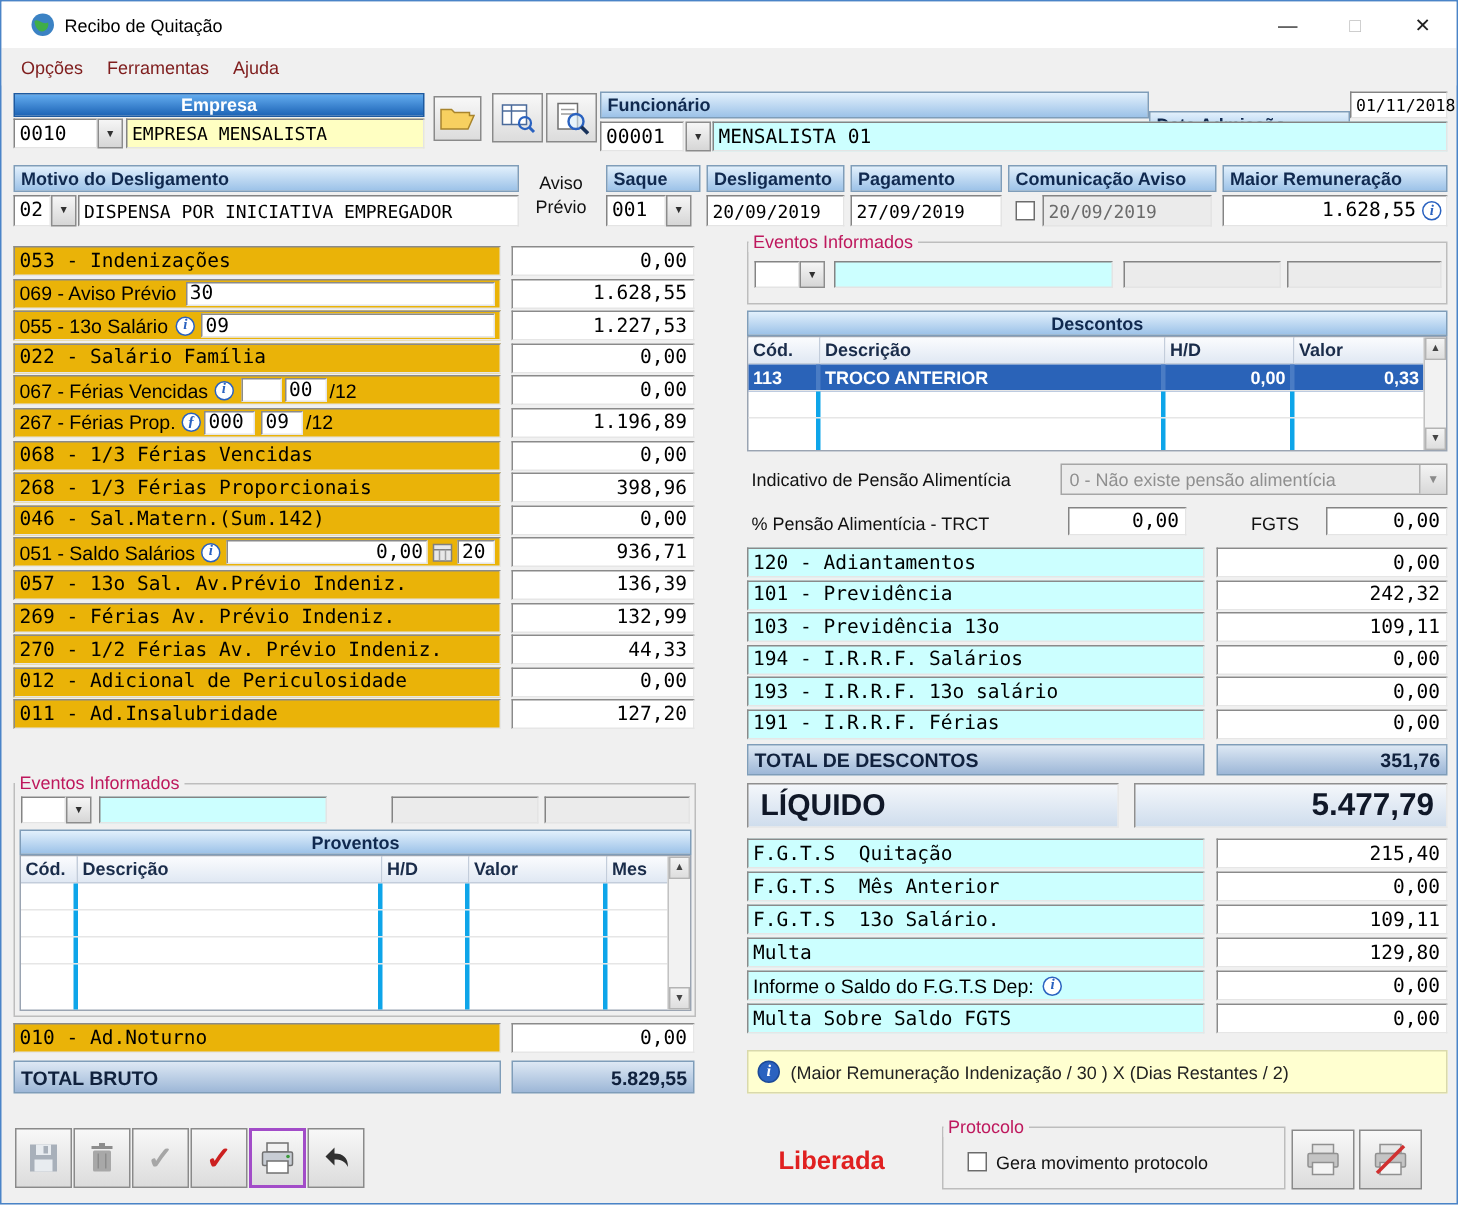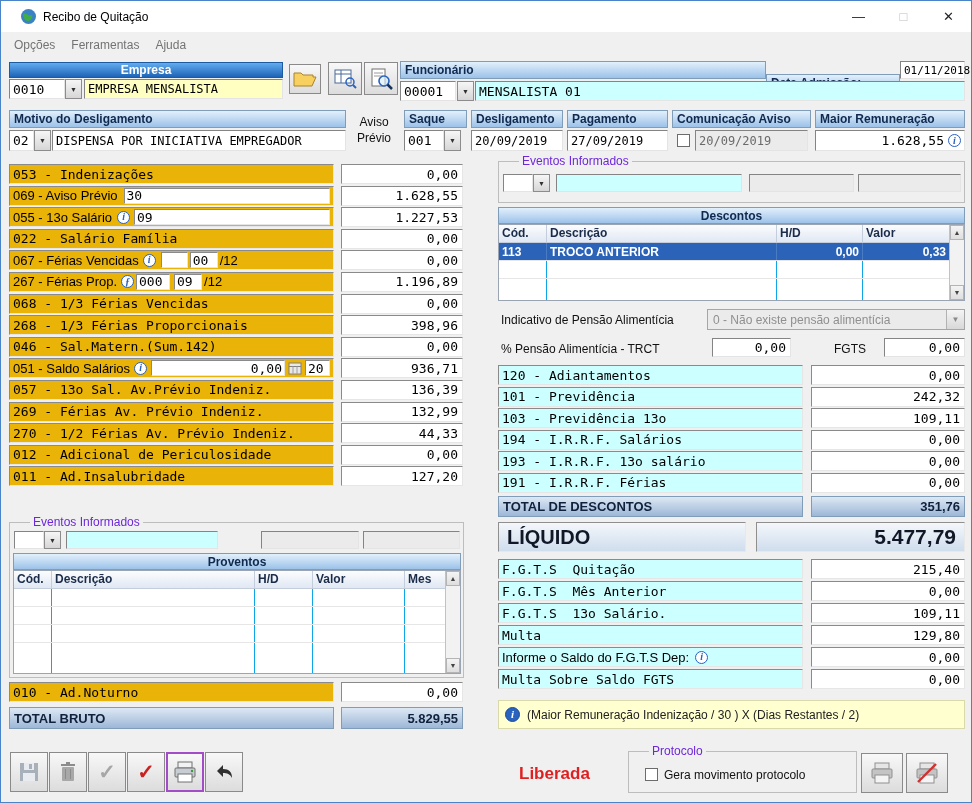--- a/index.html
+++ b/index.html
@@ -7,38 +7,38 @@
   .win { position:relative; width:972px; height:803px; background:#f0f0f0; border:1px solid #4a84c8; overflow:hidden; }
   .abs { position:absolute; }
 
   
   .titlebar { position:absolute; left:0; top:0; width:100%; height:31px; background:#ffffff; display:flex; align-items:center; padding-left:19px; }
   .title-text { font-size:12px; color:#000; margin-left:6px; }
   .capbtns { margin-left:auto; display:flex; height:31px; }
   .cap { width:45px; height:31px; display:flex; align-items:center; justify-content:center; font-size:13px; color:#222; }
   .cap.dis { color:#c0c0c0; }
   .menubar { position:absolute; left:0; top:31px; width:100%; height:25px; background:#f0f0f0; display:flex; align-items:center; padding-left:5px; }
-  .menu-item { font-size:12px; padding:4px 8px; color:#737373; }
+  .menu-item { font-size:12px; padding:4px 8px; color:#7f1d1d; }
 
   
   .hdr { background:linear-gradient(#e2f0fc,#9cc2e8); border:1px solid #7f9db9; font-weight:bold; font-size:12px; color:#10294f; display:flex; align-items:center; padding:0 4px; }
   .hdr.center { justify-content:center; }
   .hdr-emp { background:linear-gradient(#63acef,#1d64b6); color:#fff; justify-content:center; border-color:#1d5aa0; }
   .inset { background:#fff; border:1px solid; border-color:#848484 #e4e4e4 #e4e4e4 #848484; }
   .fld { display:flex; align-items:center; padding:0 3px; font-size:13px; }
   .mono { font-family:"DejaVu Sans Mono", monospace; }
   .num { justify-content:flex-end; padding-right:4px; }
   .cyanbg { background:#ccffff; }
   .yellowbg { background:#ffffc2; }
   .graybg { background:#ebebeb; }
   .spin { background:linear-gradient(#f6f6f6,#d6d6d6); border:1px solid #8c8c8c; display:flex; align-items:center; justify-content:center; font-size:7px; color:#303030; }
   .btn { background:linear-gradient(#f8f8f8,#dcdcdc); border:1px solid #8a8a8a; display:flex; align-items:center; justify-content:center; }
   .cb { width:13px; height:13px; background:#fff; border:1px solid #6c6c6c; }
   .grp { position:absolute; border:1px solid #bdbdbd; }
-  .grp-label { position:absolute; top:-8px; left:20px; background:#f0f0f0; font-size:12px; padding:0 3px; color:#6d28d9; }
+  .grp-label { position:absolute; top:-8px; left:0; background:#f0f0f0; font-size:12px; padding:0 3px; color:#be185d; }
 
   
   .vrow { display:flex; height:20px; margin-bottom:1.6px; }
   .vlab { width:325px; display:flex; align-items:center; padding:0 3px; font-family:"DejaVu Sans Mono",monospace; font-size:13px; background:#eab308; border:1px solid; border-color:#8a8a8a #e6e6e6 #e6e6e6 #8a8a8a; white-space:pre; }
   .vval { width:122px; margin-left:7px; display:flex; align-items:center; justify-content:flex-end; padding-right:4px; font-family:"DejaVu Sans Mono",monospace; font-size:13px; background:#fff; border:1px solid; border-color:#8a8a8a #e6e6e6 #e6e6e6 #8a8a8a; }
   .drow { display:flex; height:20px; margin-bottom:1.6px; }
   .dlab { width:305px; display:flex; align-items:center; padding:0 3px; font-family:"DejaVu Sans Mono",monospace; font-size:13px; background:#ccffff; border:1px solid; border-color:#8a8a8a #e6e6e6 #e6e6e6 #8a8a8a; white-space:pre; }
   .dval { width:154px; margin-left:8px; display:flex; align-items:center; justify-content:flex-end; padding-right:4px; font-family:"DejaVu Sans Mono",monospace; font-size:13px; background:#fff; border:1px solid; border-color:#8a8a8a #e6e6e6 #e6e6e6 #8a8a8a; }
   .mini { height:16px; background:#fff; border:1px solid; border-color:#8a8a8a #e6e6e6 #e6e6e6 #8a8a8a; font-family:"DejaVu Sans Mono",monospace; font-size:13px; display:flex; align-items:center; padding:0 2px; }
 
@@ -47,21 +47,21 @@
 
   .gradbar { background:linear-gradient(#dde8f4,#9db7d7); border:1px solid #7f9db9; font-weight:bold; font-size:13px; color:#10213d; display:flex; align-items:center; padding:0 4px; }
   .liquid { background:linear-gradient(#f4f7fb,#cfdded); border:1px solid; border-color:#8f8f8f #e8e8e8 #e8e8e8 #8f8f8f; display:flex; align-items:center; font-weight:bold; color:#101828; }
 
   
   .tbl { display:flex; background:#fff; border:1px solid #9aa4b2; }
   .tbl-main { flex:1; display:flex; flex-direction:column; }
   .throw { display:flex; height:18px; }
   .th { background:linear-gradient(#fbfcfe,#e0e8f3); border-right:1px solid #c3cddb; border-bottom:1px solid #c3cddb; font-size:12px; font-weight:bold; color:#1a2c4a; padding:1px 3px; overflow:hidden; }
   .tdrow { display:flex; height:18px; border-bottom:1px solid #e6e6e6; }
-  .td { border-right:1px solid #0ea5e9; font-size:12px; padding:1px 3px; display:flex; align-items:center; overflow:hidden; }
+  .td { border-right:3px solid #0ea5e9; font-size:12px; padding:1px 3px; display:flex; align-items:center; overflow:hidden; }
   .td.num { justify-content:flex-end; }
   .selrow { background:#2a63b8; }
   .selrow .td { color:#fff; font-weight:bold; border-right-color:#4a7cc4; }
   .sb { width:17px; background:#f2f2f2; border-left:1px solid #c2c2c2; display:flex; flex-direction:column; justify-content:space-between; }
   .sb-b { height:15px; background:linear-gradient(#f4f4f4,#dedede); border:1px solid #b4b4b4; font-size:7px; color:#444; display:flex; align-items:center; justify-content:center; }
 
   .combo { display:flex; align-items:center; border:1px solid #a6a6a6; background:#ebebeb; color:#8f8f8f; font-size:12px; padding-left:5px; }
   .combo-arrow { margin-left:auto; width:18px; height:100%; background:linear-gradient(#f4f4f4,#d8d8d8); border-left:1px solid #b2b2b2; display:flex; align-items:center; justify-content:center; font-size:8px; color:#8a8a8a; }
 
   .tbtn { width:38px; height:40px; margin-right:1px; background:linear-gradient(#f8f8f8,#dcdcdc); border:1px solid #8a8a8a; display:flex; align-items:center; justify-content:center; }

